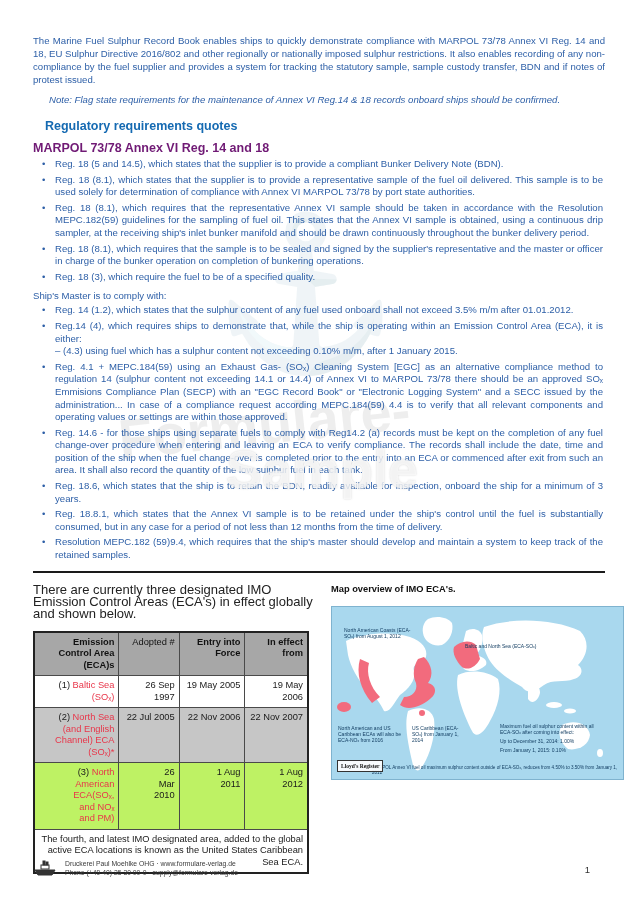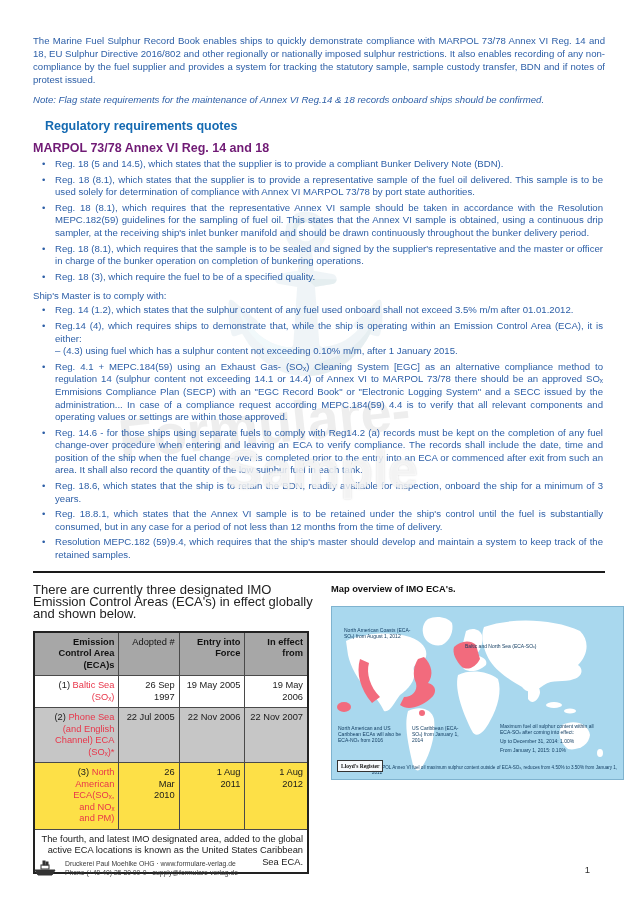--- a/index.html
+++ b/index.html
@@ -1,21 +1,21 @@
 <!DOCTYPE html>
 <html><head>
 <meta charset="utf-8">
 <style>
   html,body{margin:0;padding:0;background:#888;}
   .page{position:relative;width:636px;height:899px;background:#ffffff;margin:0 auto;
         font-family:"Liberation Sans",sans-serif;overflow:hidden;color:#2d5fa7;}
   .content{position:relative;z-index:1;padding:34px 31px 0 33px;}
 
   .intro{font-size:9.6px;line-height:13px;text-align:justify;margin:0;color:#2d5fa7;}
-  .note{font-style:italic;font-size:9.6px;line-height:12px;margin:8px 0 0;color:#2d5fa7;}
+  .note{font-style:italic;font-size:9.6px;line-height:12px;margin:8px 16px 0;color:#2d5fa7;}
   .h-blue{color:#156ab2;font-size:12.5px;margin:13px 0 0;font-weight:bold;padding-left:12px;}
   .h-blue2{color:#701a75;font-size:12.5px;margin:8px 0 0;font-weight:bold;}
   .lead{font-size:9.6px;margin:7px 0 0;}
   ul.bullets{list-style:none;margin:0;padding:0;}
   .bullets li{position:relative;font-size:9.6px;line-height:12.6px;margin:3px 0 0;
               padding-left:22px;padding-right:2px;text-align:justify;}
   .bullets li::before{content:"\2022";position:absolute;left:9px;top:0;}
   .bullets .sub{margin:0;}
 
   hr.rule{border:none;border-top:2px solid #1a1a1a;margin:9px 0 0;}
@@ -23,21 +23,21 @@
   .cols{display:flex;margin-top:11px;gap:16px;}
   .col-left{width:282px;flex:none;}
   .col-right{flex:1;}
   .eca-intro{color:#222;font-size:13px;line-height:12px;margin:0;}
 
   table.eca-table{border-collapse:collapse;margin-top:11px;width:276px;color:#1a1a1a;border:2px solid #222;}
   .eca-table th,.eca-table td{border:1px solid #4a4a4a;font-size:9.3px;line-height:11.5px;
       padding:4px 4px;vertical-align:top;text-align:right;font-weight:normal;}
   .eca-table th{background:#a7a7a7;color:#111;}
   .eca-table .r2 td{background:#c6c6c6;}
-  .eca-table .r3 td{background:#fde047;padding-left:30px;}
+  .eca-table .r3 td{background:#bef264;padding-left:30px;}
   .red{color:#e8364a;}
   .note-row td{background:#fff;font-size:9.3px;line-height:11.5px;}
 
   .map-title{color:#111;font-weight:bold;font-size:9.3px;margin:0;}
   .map{position:relative;width:291px;height:172px;margin-top:12px;border:1px solid #7fb3cf;background:#a9d8ee;}
   .map svg{display:block;}
   .map-label{position:absolute;font-size:5px;line-height:6px;color:#0f3a5f;z-index:2;}
   .map-caption{position:absolute;left:40px;right:3px;bottom:3px;font-size:4.6px;line-height:5.5px;color:#0f3a5f;z-index:2;}
   .lloyds{position:absolute;left:5px;bottom:7px;border:1px solid #333;background:rgba(255,255,255,.9);
           font-size:5.5px;line-height:6px;padding:2px 3px;color:#111;z-index:2;
@@ -108,21 +108,21 @@
             <th style="width:24%;font-weight:bold">Entry into Force</th>
             <th style="width:23%;font-weight:bold">In effect from</th>
           </tr>
           <tr class="r1">
             <td class="c1"><span>(1)</span> <span class="red">Baltic Sea (SOₓ)</span></td>
             <td class="c2">26 Sep 1997</td>
             <td class="c3">19 May 2005</td>
             <td class="c4">19 May 2006</td>
           </tr>
           <tr class="r2">
-            <td class="c1"><span>(2)</span> <span class="red">Phone Sea (and English Channel) ECA (SOₓ)*</span></td>
+            <td class="c1"><span>(2)</span> <span class="red">North Sea (and English Channel) ECA (SOₓ)*</span></td>
             <td class="c2">22 Jul 2005</td>
             <td class="c3">22 Nov 2006</td>
             <td class="c4">22 Nov 2007</td>
           </tr>
           <tr class="r3">
             <td class="c1"><span>(3)</span> <span class="red">North American ECA(SOₓ, and NOₓ and PM)</span></td>
             <td class="c2">26 Mar 2010</td>
             <td class="c3">1 Aug 2011</td>
             <td class="c4">1 Aug 2012</td>
           </tr>

